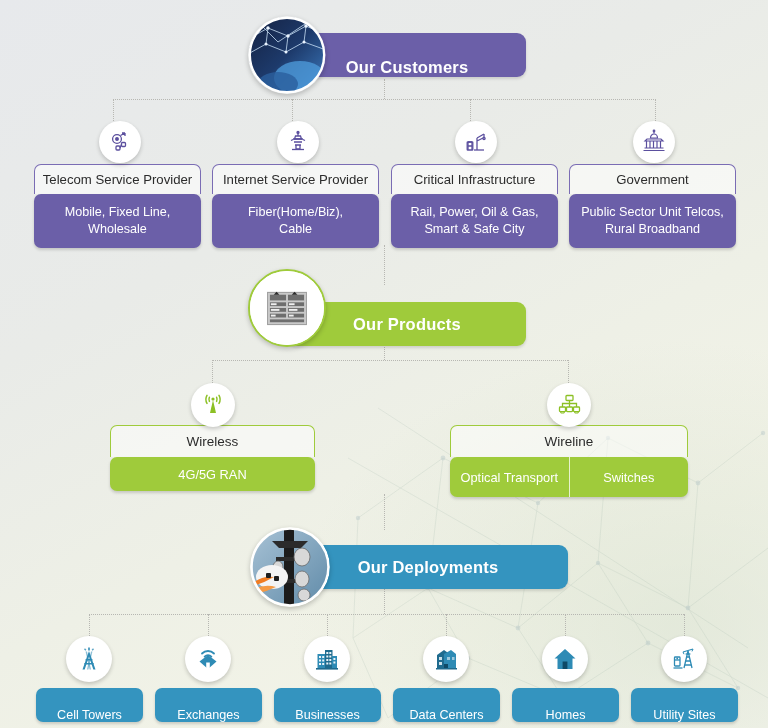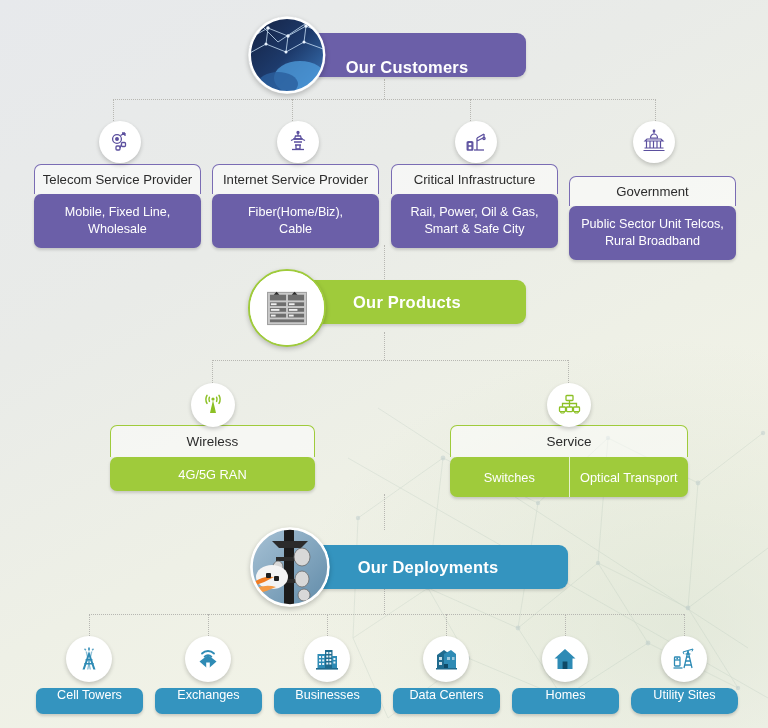--- a/index.html
+++ b/index.html
@@ -68,22 +68,22 @@
     box-shadow: 0 2px 3px rgba(0,0,0,.16);
     display: flex; align-items: stretch;
   }
   .pcard .body .cell {
     flex: 1; display: flex; align-items: center; justify-content: center;
     text-align: right; font-size: 12.8px; line-height: 15px; padding: 6px 2px;
   }
   .pcard .body .cell + .cell { border-left: 1px solid rgba(255,255,255,.75); }
 
   
-  .chip { position: absolute; height: 26px; border-radius: 7px; background: #3494bf;
-          color: #fff; font-size: 12.6px; display: flex; align-items: flex-start;
+  .chip { position: absolute; height: 34px; border-radius: 7px; background: #3494bf;
+          color: #fff; font-size: 12.6px; display: flex; align-items: flex-end;
           justify-content: center; box-shadow: 0 2px 3px rgba(0,0,0,.16); white-space: nowrap; }
   .dbadge { position: absolute; width: 46px; height: 46px; border-radius: 50%; background: #fff;
             box-shadow: 0 2px 4px rgba(0,0,0,.20); display:flex; align-items:center;
             justify-content:center; z-index: 4; }
 </style>
 </head>
 <body>
 
 <div id="stage">
 
@@ -231,27 +231,27 @@
   <div class="badge" style="left:633px; top:121px;">
     <svg width="26" height="26" viewBox="0 0 26 26" fill="none" stroke="#5b4f9e" stroke-width="1.2">
       <path d="M13 2.5 v2"></path>
         <circle cx="13" cy="2" r="0.8" fill="#5b4f9e"></circle>
       <path d="M9.5 9 a3.5 4 0 0 1 7 0 z"></path>
       <path d="M4 12 h18 l-2 -2 h-14 z"></path>
       <path d="M5.5 12 v7 M9 12 v7 M12.5 12 v7 M16 12 v7 M19.5 12 v7"></path>
       <path d="M3.5 19 h19 M2.5 21.5 h21"></path>
     </svg>
   </div>
-  <div class="ccard" style="left:569px; top:176px;">
+  <div class="ccard" style="left:569px; top:164px;">
     <div class="head">Government</div>
     <div class="body" style="white-space:pre-line;">Public Sector Unit Telcos,
 Rural Broadband</div>
   </div>
 
-  <div class="banner" style="left:288px; top:280px; width:238px; background:#9fcb3b;">
+  <div class="banner" style="left:288px; top:302px; width:238px; background:#9fcb3b;">
     <span>Our Products</span>
   </div>
   <div class="banner-photo" style="left:248px; top:269px; border:2px solid #9fcb3b; background:#fff;">
     <svg viewBox="0 0 78 78">
       <defs>
           <clipPath id="pc">
             <circle cx="39" cy="39" r="36"></circle>
           </clipPath>
         </defs>
       <rect width="78" height="78" fill="#fff"></rect>
@@ -307,24 +307,24 @@
       <path d="M5.5 14 v-3.5 h14 V14"></path>
         <path d="M12.5 10.5 v3.5"></path>
       <rect x="2.5" y="14" width="6" height="4.6" rx="0.8"></rect>
       <rect x="9.5" y="14" width="6" height="4.6" rx="0.8"></rect>
       <rect x="16.5" y="14" width="6" height="4.6" rx="0.8"></rect>
       <path d="M3.8 18.6 v1.4 h3.4 v-1.4" stroke-width="1"></path>
       <path d="M17.8 18.6 v1.4 h3.4 v-1.4" stroke-width="1"></path>
     </svg>
   </div>
   <div class="pcard" style="left:450px; top:425px; width:238px;">
-    <div class="head">Service</div>
+    <div class="head">Wireline</div>
     <div class="body" style="height:40px;">
+      <div class="cell" style="white-space:pre-line;">Optical Transport</div>
       <div class="cell">Switches</div>
-      <div class="cell" style="white-space:pre-line;">Optical Transport</div>
     </div>
   </div>
 
   <div class="banner" style="left:288px; top:545px; width:280px; background:#3494bf;">
     <span>Our Deployments</span>
   </div>
   <div class="banner-photo" style="left:250px; top:527px; width:80px; height:80px;">
     <svg viewBox="0 0 80 80">
       <defs>
           <clipPath id="dc">
@@ -451,17 +451,17 @@
       <path d="M13.8 19 h6.4 M14.6 15 h4.8 M15.4 11 h3.2"></path>
       <path d="M14.6 8 L19.4 8"></path>
       <path d="M12 6 L22 3" stroke-width="1.1"></path>
       <path d="M22 3 l-1 2.4 M12 6 l1 2.2" stroke-width="1"></path>
       <rect x="3.5" y="11" width="5.5" height="9" rx="0.8"></rect>
       <path d="M3.5 14 h5.5"></path>
       <circle cx="6.2" cy="12.5" r="0.9" fill="#2e8bb5" stroke="none"></circle>
       <path d="M2.5 22 h9"></path>
     </svg>
   </div>
-  <div class="chip" style="left:631px; top:688px; width:107px;border-radius:10px;">
+  <div class="chip" style="left:631px; top:688px; width:107px;">
     <span>Utility Sites</span>
   </div>
 
 </div>
 
 </body></html>

